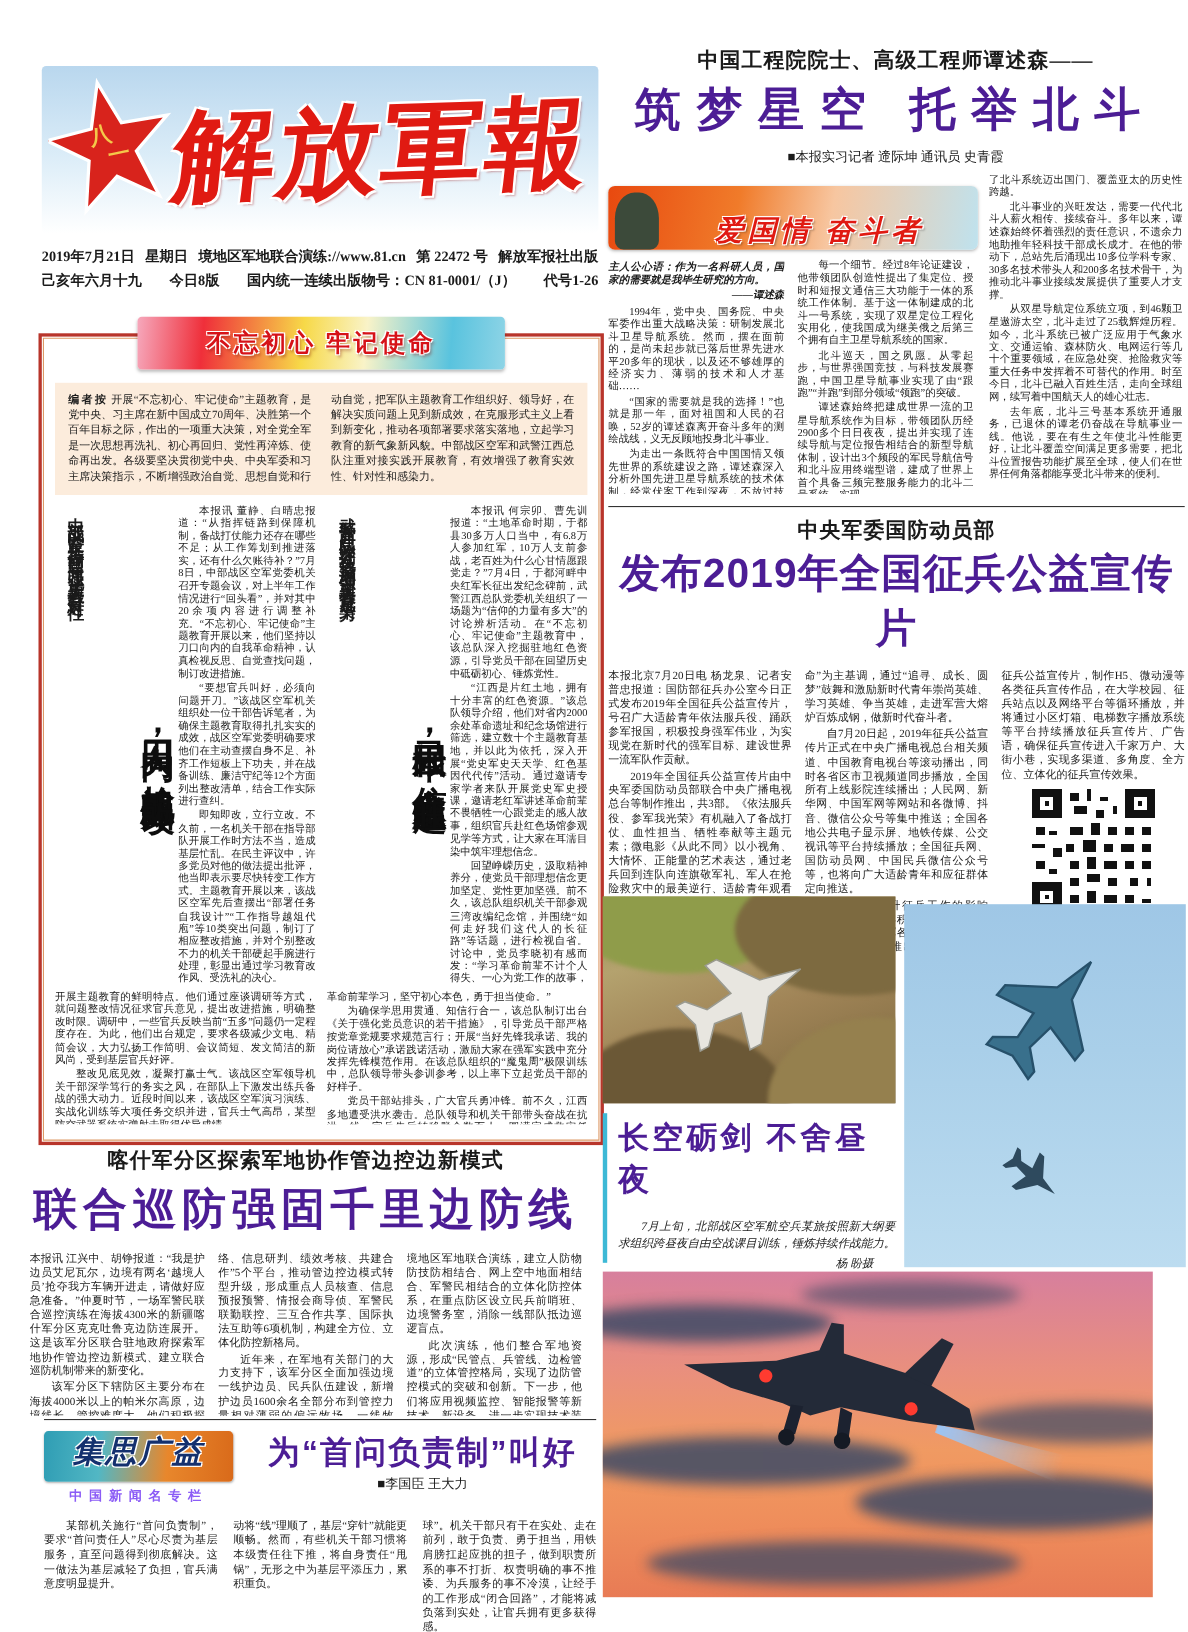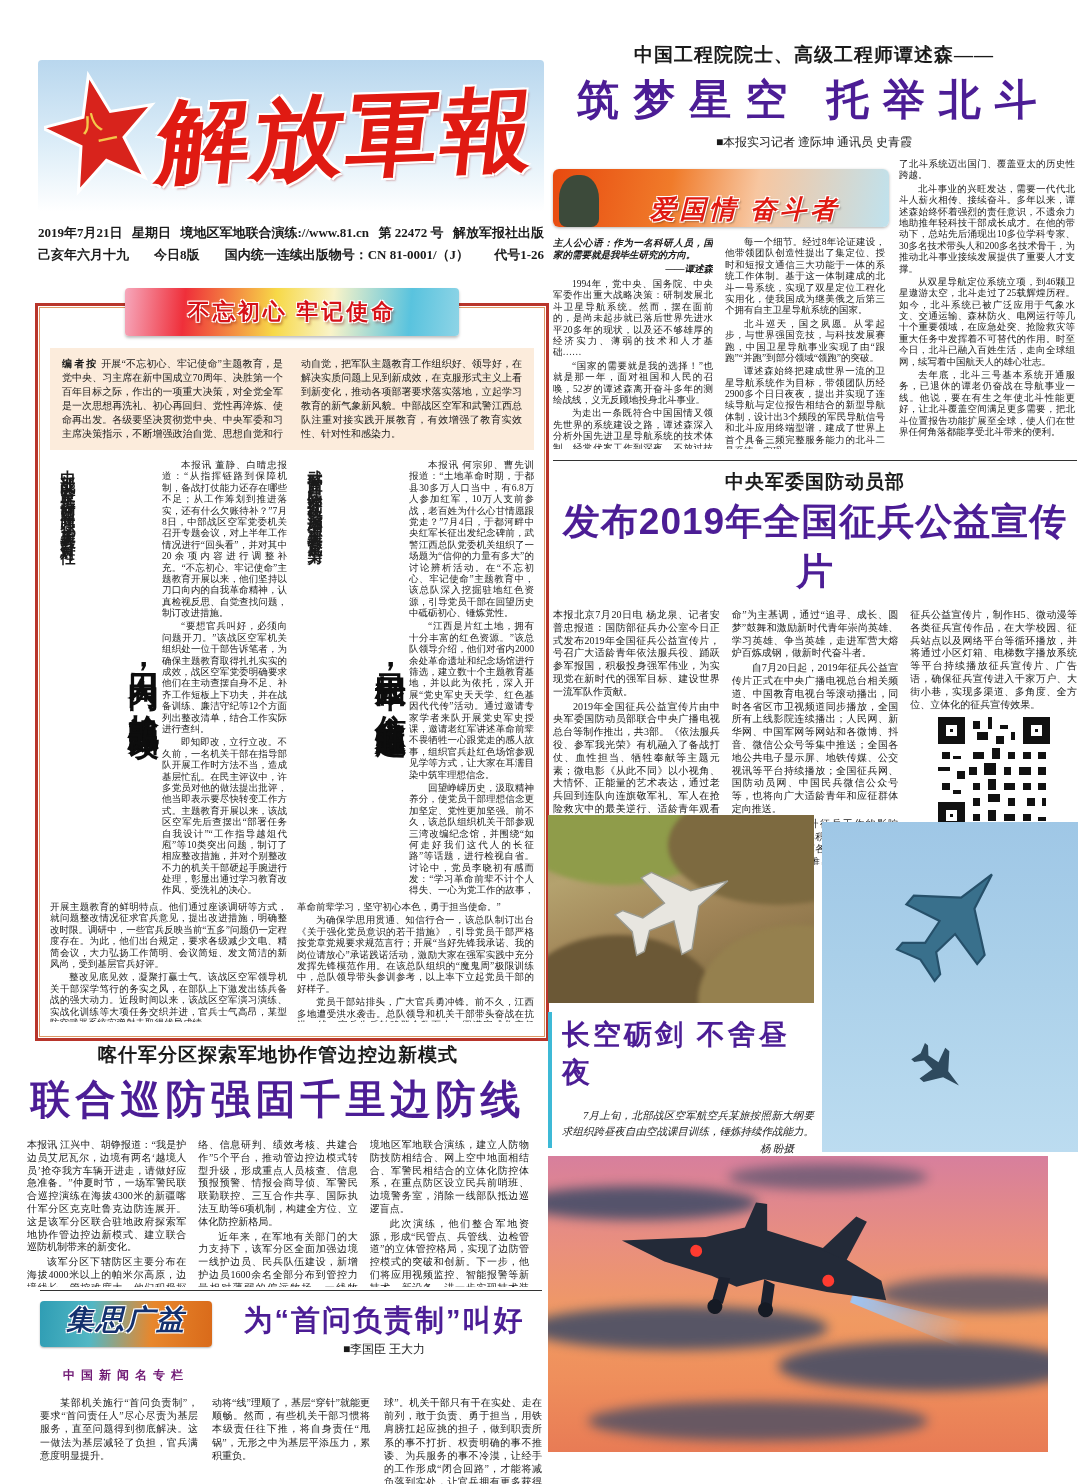--- a/index.html
+++ b/index.html
@@ -85,21 +85,21 @@
   .borderart .bighead{font-size:40px;letter-spacing:5px;margin-top:4px;}
   .b-cols{display:flex;gap:12px;margin-top:10px;height:150px;}
   .b-col{flex:1;font-size:10px;line-height:1.28;overflow:hidden;text-align:justify;}
   .colblock{left:40px;top:1290px;width:502px;border-top:1.5px solid #333;padding-top:10px;}
   .cb-head{display:flex;align-items:flex-start;gap:14px;}
   .badge-wrap{width:172px;flex:0 0 auto;text-align:center;}
   .badge{height:46px;background:linear-gradient(95deg,#2f9db4 0%,#52b7c4 30%,#e8872c 65%,#d96a1a 100%);
     border-radius:4px;display:flex;align-items:flex-start;justify-content:center;box-shadow:0 1px 2px rgba(0,0,0,.3);}
   .badge span{font-size:28px;font-weight:bold;font-style:italic;color:#14306e;letter-spacing:2px;
     text-shadow:1px 1px 0 #fff,-1px -1px 0 #fff,1px -1px 0 #fff,-1px 1px 0 #fff;}
-  .badge-sub{font-size:12px;font-weight:bold;color:#701a75;letter-spacing:6px;margin-top:20px;}
+  .badge-sub{font-size:12px;font-weight:bold;color:#8b5cf6;letter-spacing:6px;margin-top:5px;}
   .cb-title{flex:1;}
   .cb-title .bighead{font-size:29px;letter-spacing:2px;}
   .cb-cols{display:flex;gap:14px;margin-top:10px;height:118px;}
   .cb-col{flex:1;font-size:10px;line-height:1.32;overflow:hidden;text-align:justify;color:#222;}
   .jet{position:absolute;}
 </style>
 </head>
 <body>
 
 <div class="page">

